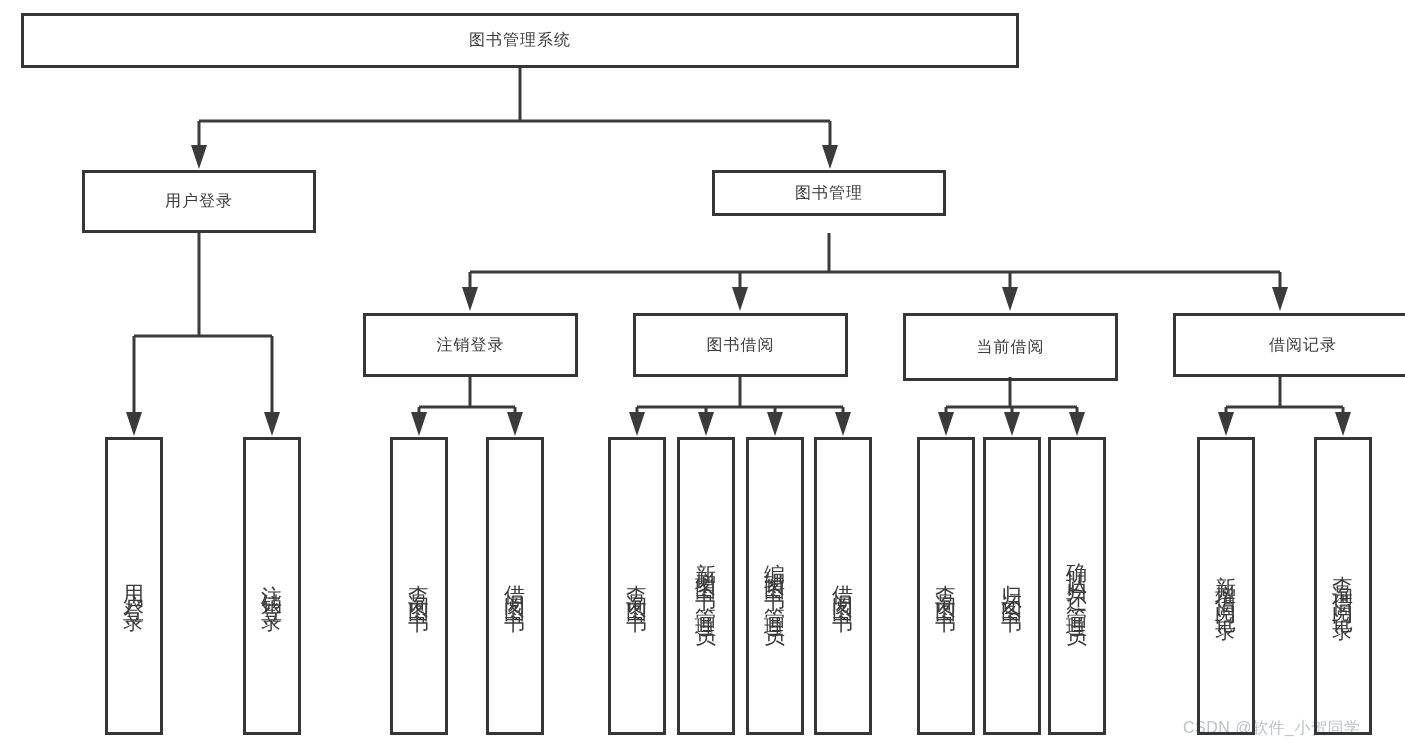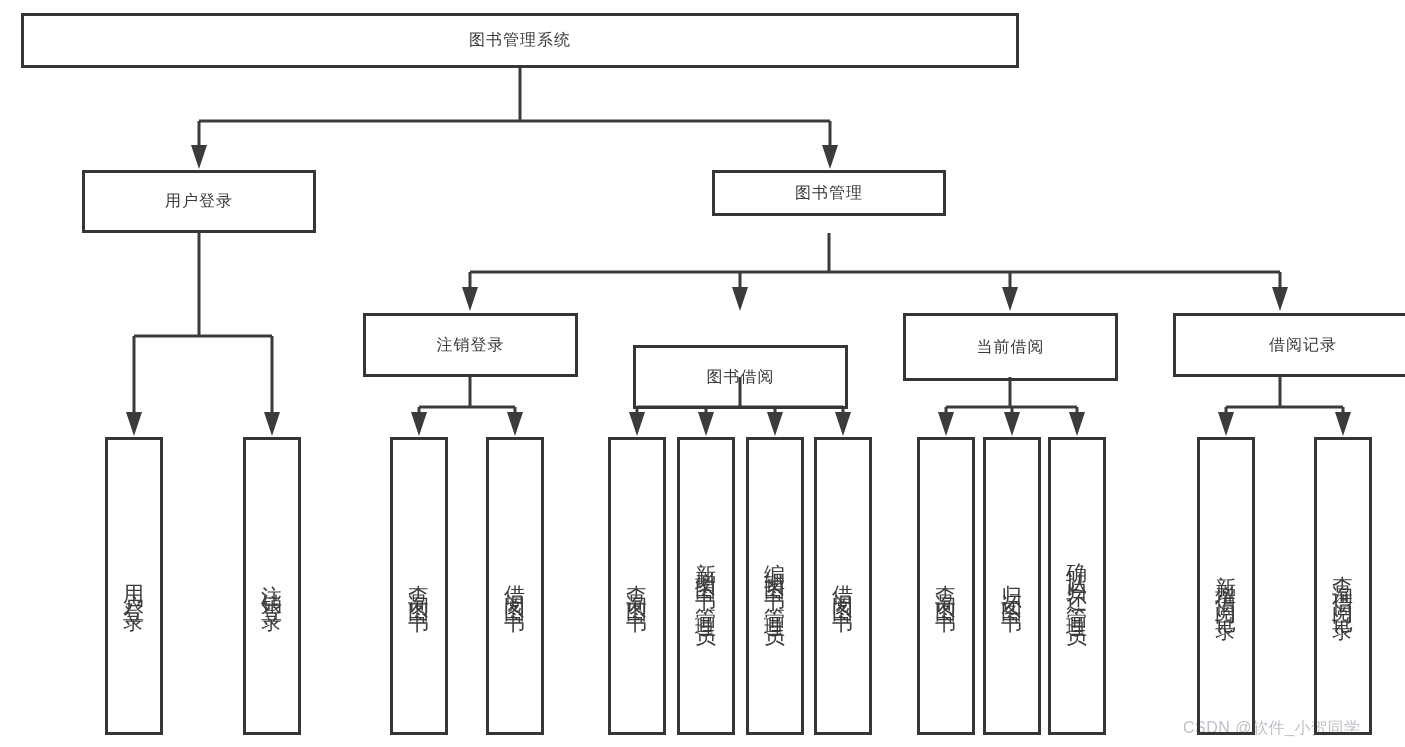--- a/index.html
+++ b/index.html
@@ -103,21 +103,21 @@
   </svg>
 
   <div class="watermark">CSDN @软件_小贺同学</div>
 
   <div class="node hbox" style="left:21px; top:13px; width:998px; height:55px;">图书管理系统</div>
 
   <div class="node hbox" style="left:82px; top:170px; width:234px; height:63px;">用户登录</div>
   <div class="node hbox" style="left:712px; top:170px; width:234px; height:46px;">图书管理</div>
 
   <div class="node hbox" style="left:363px; top:313px; width:215px; height:64px;">注销登录</div>
-  <div class="node hbox" style="left:633px; top:313px; width:215px; height:64px;margin-top:32px;">图书借阅</div>
+  <div class="node hbox" style="left:633px; top:313px; width:215px; height:64px;">图书借阅</div>
   <div class="node hbox" style="left:903px; top:313px; width:215px; height:68px;">当前借阅</div>
   <div class="node hbox" style="left:1173px; top:313px; width:260px; height:64px;">借阅记录</div>
 
   <div class="node vbox" style="left:105px; top:437px; width:58px; height:298px;">
     <span class="vtext">用户登录</span>
   </div>
   <div class="node vbox" style="left:243px; top:437px; width:58px; height:298px;">
     <span class="vtext">注销登录</span>
   </div>
 

